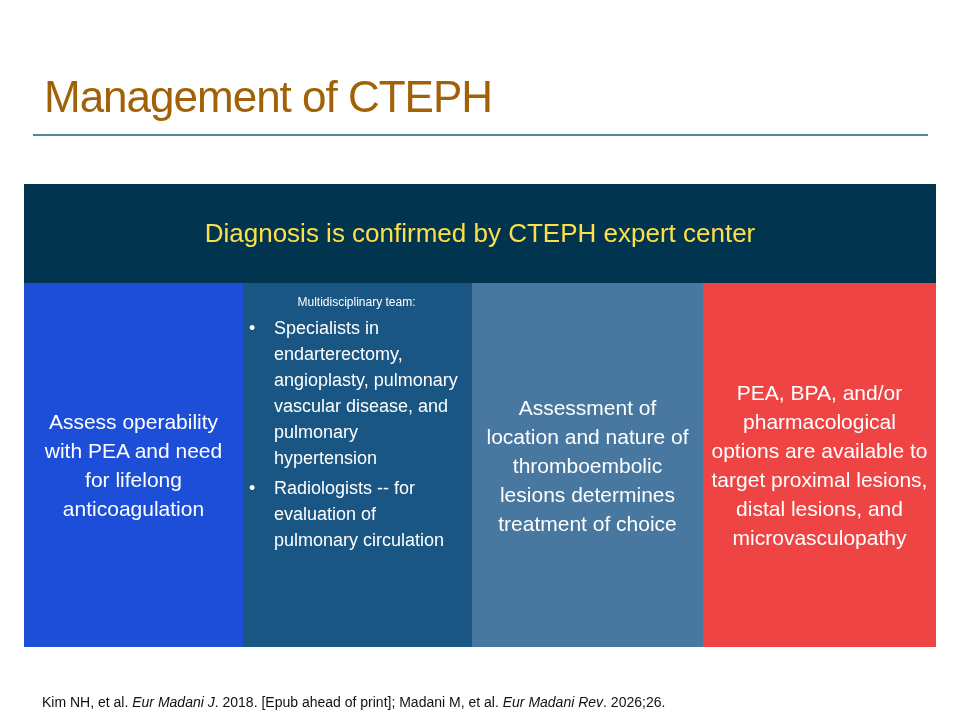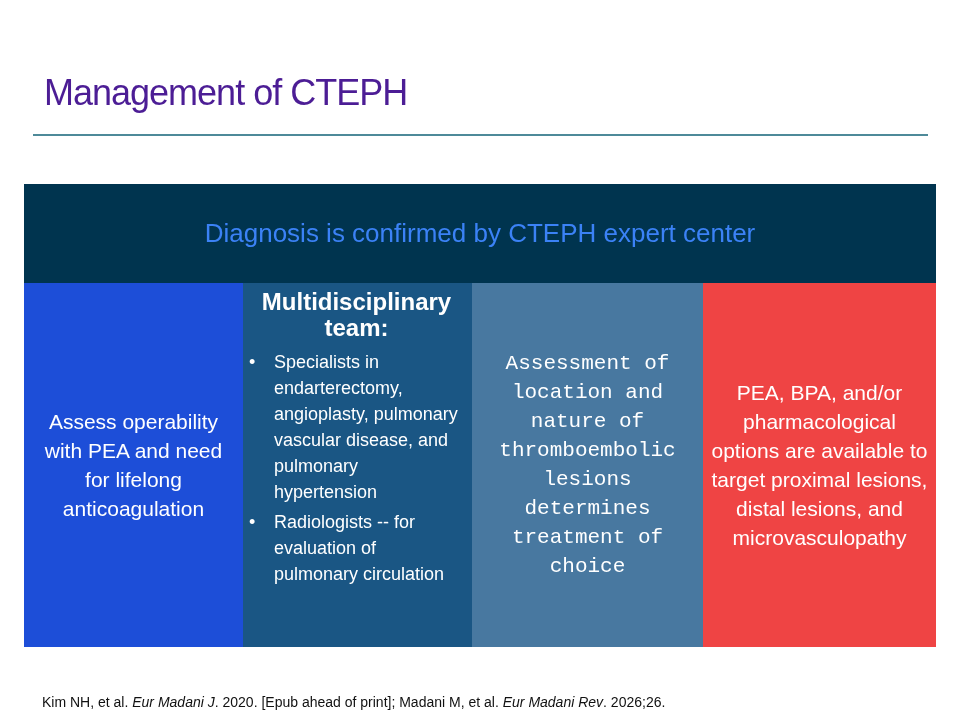--- a/index.html
+++ b/index.html
@@ -1,32 +1,32 @@
 <!DOCTYPE html>
 <html><head>
 <meta charset="utf-8">
 <style>
   html, body { margin:0; padding:0; }
   body { width:960px; height:720px; background:#ffffff; position:relative; overflow:hidden;
          font-family:"Liberation Sans", "DejaVu Sans", sans-serif; }
-  .title { position:absolute; left:44px; top:72px; font-size:36px; color:#4c1d95;
+  .title { position:absolute; left:44px; top:72px; font-size:44px; color:#a16207;
            letter-spacing:-1px; font-family:"Liberation Sans", sans-serif; }
   .rule { position:absolute; left:33px; top:134px; width:895px; height:2px; background:#4e8a99; }
   .panel { position:absolute; left:24px; top:184px; width:912px; height:463px; }
   .header { position:absolute; left:0; top:0; width:912px; height:99px; background:#00344f;
-            color:#3b82f6; font-size:26px; display:flex; align-items:center; justify-content:center; }
+            color:#fde047; font-size:26px; display:flex; align-items:center; justify-content:center; }
   .col { position:absolute; top:99px; height:364px; color:#ffffff; box-sizing:border-box;
          display:flex; align-items:center; justify-content:center; text-align:center;
          font-size:21px; line-height:29px; padding:0 8px; }
   .c1 { left:0; width:219px; background:#1d4ed8; }
   .c2 { left:219px; width:229px; background:#1a5684; align-items:flex-start; justify-content:flex-start;
         text-align:left; font-size:18px; line-height:26px; padding:6px 8px 0 6px; flex-direction:column; }
-  .c3 { left:448px; width:231px; background:#4878a0;font-family:Liberation Mono, monospace; }
+  .c3 { left:448px; width:231px; background:#4878a0; }
   .c4 { left:679px; width:233px; background:#ef4444; }
-  .c2 .team { font-weight:bold; text-align:center; width:100%; font-size:24px; line-height:26px; margin-bottom:8px; }
+  .c2 .team { font-weight:normal; text-align:center; width:100%; font-size:12px; line-height:26px; }
   .c2 ul { margin:0; padding:0; list-style:none; }
   .c2 li { position:relative; padding-left:25px; }
   .c2 li .bullet { position:absolute; left:0; top:0; }
   .cite { position:absolute; left:42px; top:694px; font-size:14px; color:#111111; }
   .cite i { font-style:italic; }
 </style>
 </head>
 <body>
 
 <div class="title">Management of CTEPH</div>
@@ -58,14 +58,14 @@
   <div class="col c3">
     <span>Assessment of location and nature of thromboembolic lesions determines treatment of choice</span>
   </div>
 
   <div class="col c4">
     <span>PEA, BPA, and/or pharmacological options are available to target proximal lesions, distal lesions, and microvasculopathy</span>
   </div>
 </div>
 
 <div class="cite">
-  <span>Kim NH, et al. </span><i>Eur Madani J</i><span>. 2020. [Epub ahead of print]; Madani M, et al. </span><i>Eur Madani Rev</i><span>. 2026;26.</span>
+  <span>Kim NH, et al. </span><i>Eur Madani J</i><span>. 2018. [Epub ahead of print]; Madani M, et al. </span><i>Eur Madani Rev</i><span>. 2026;26.</span>
 </div>
 
 </body></html>

